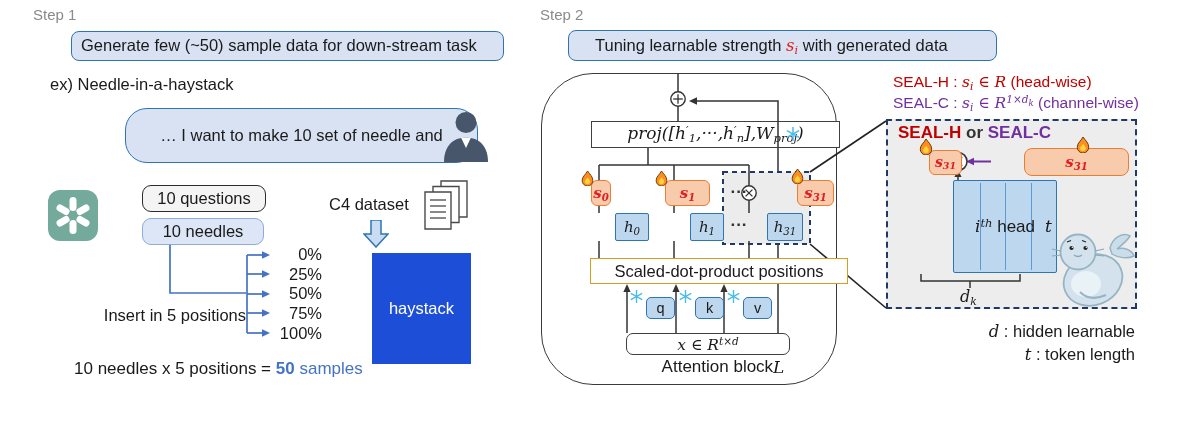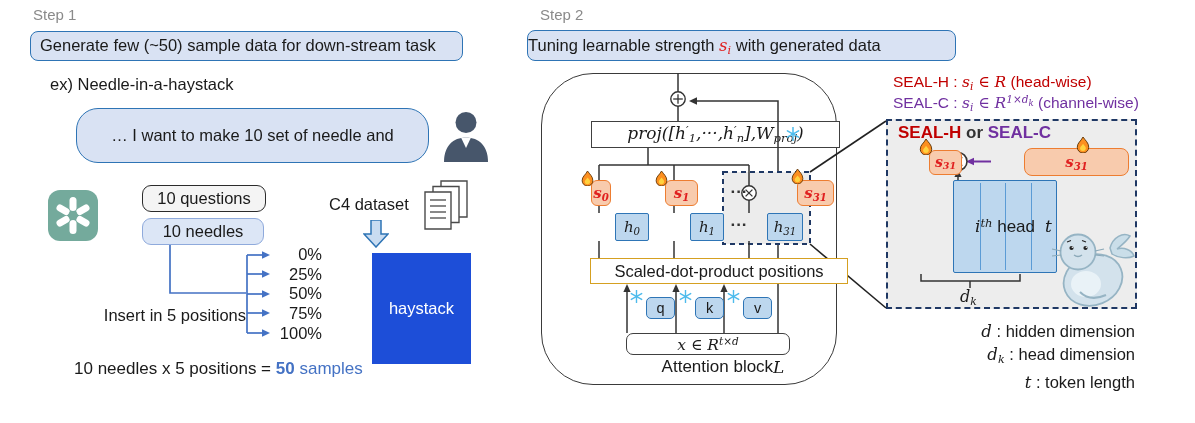--- a/index.html
+++ b/index.html
@@ -1,20 +1,20 @@
 <!DOCTYPE html>
 <html><head>
 <meta charset="utf-8">
 <style>
   html,body{margin:0;padding:0;background:#fff;}
   #canvas{position:relative;width:1195px;height:423px;background:#fff;overflow:hidden;
           font-family:"Liberation Sans",sans-serif;color:#1a1a1a;}
   .abs{position:absolute;box-sizing:border-box;}
   .steplabel{font-size:15px;color:#8a8a8a;}
-  .bluebox{background:#D9E2F3;border:1.5px solid #2E74B5;border-radius:8px;}
+  .bluebox{background:#D9E2F3;border:1.5px solid #2E74B5;border-radius:8px;margin-left:41px;}
   .smallblue{background:#BDD7EE;border:1.5px solid #2E75B6;border-radius:2px;}
   .orangebox{background:#F8CBAD;border:1.5px solid #ED7D31;border-radius:6px;}
   .center{display:flex;align-items:center;justify-content:center;margin-left:33px;}
   .math{font-family:"DejaVu Serif",serif;font-style:italic;}
   .mk-n{}
   .mk-d{font-size:68%;vertical-align:-0.25em;}
   .mk-u{font-size:68%;vertical-align:0.45em;}
   .mk-ud{font-size:55%;vertical-align:0.28em;}
   .t16{font-size:16.5px;}
   .sred{color:#E02020;font-weight:bold;}
@@ -113,21 +113,21 @@
       <line x1="970" y1="281" x2="970" y2="288"></line>
     </g>
   </svg>
 
   <div class="abs steplabel" style="left:33px;top:6px;">Step 1</div>
 
   <div class="abs bluebox t16" style="left:30px;top:31px;width:433px;height:30px;line-height:27px;padding-left:9px;">Generate few (~50) sample data for down-stream task</div>
 
   <div class="abs t16" style="left:50px;top:75px;">ex) Needle-in-a-haystack</div>
 
-  <div class="abs bluebox" style="left:76px;top:108px;width:353px;height:55px;border-radius:22px;display:flex;flex-direction:column;align-items:center;justify-content:center;line-height:1.5;">
+  <div class="abs bluebox" style="left:84px;top:108px;width:353px;height:55px;border-radius:22px;display:flex;flex-direction:column;align-items:center;justify-content:center;line-height:1.5;">
     <div class="t16">… I want to make 10 set of needle and</div>
   </div>
 
   <svg class="abs" style="left:441px;top:110px;" width="50" height="53" viewBox="0 0 50 53">
     <circle cx="25" cy="12.5" r="10.5" fill="#47566B"></circle>
     <path d="M3,52 C3,36 12,27.5 25,27.5 C38,27.5 47,36 47,52 Z" fill="#47566B"></path>
     <polygon points="25,38 20,27.5 30,27.5" fill="#fff"></polygon>
   </svg>
 
   <svg class="abs" style="left:48px;top:190px;" width="50" height="51" viewBox="0 0 50 51">
@@ -178,42 +178,42 @@
   <svg class="abs" style="left:363px;top:220px;" width="26" height="28" viewBox="0 0 26 28">
     <polygon points="8,0 18,0 18,14 25,14 13,27 1,14 8,14" fill="#C9DCF1" stroke="#2E74B5" stroke-width="1.5"></polygon>
   </svg>
 
   <div class="abs" style="left:74px;top:359px;font-size:17px;">
     <span>10 needles x 5 positions = </span><span style="color:#4472C4;font-weight:bold;">50</span><span style="color:#4472C4;"> samples</span>
   </div>
 
   <div class="abs steplabel" style="left:540px;top:6px;">Step 2</div>
 
-  <div class="abs bluebox" style="left:527px;top:30px;width:429px;height:31px;line-height:28px;padding-left:0;font-size:16.5px;">
+  <div class="abs bluebox" style="left:527px;top:30px;width:429px;height:31px;line-height:28px;padding-left:26px;font-size:16.5px;">
     <span>Tuning learnable strength </span><span class="math sred" style="font-weight:normal;"><span class="mk-n">s</span><span class="mk-d">i</span></span><span> with generated data</span>
   </div>
 
   <div class="abs z1" style="left:541px;top:73px;width:296px;height:312px;border:1.6px solid #3a3a3a;border-radius:52px;"></div>
 
   <div class="abs center z2" style="left:558px;top:121px;width:249px;height:27px;background:#fff;border:1.5px solid #404040;">
     <span class="math" style="font-size:17px;"><span class="mk-n">proj([</span><span class="mk-n">h</span><span class="mk-u">′</span><span class="mk-d">1</span><span class="mk-n">,···,</span><span class="mk-n">h</span><span class="mk-u">′</span><span class="mk-d">n</span><span class="mk-n">],</span><span class="mk-n">W</span><span class="mk-d">proj</span><span class="mk-n">)</span></span>
   </div>
   <svg class="abs z6" style="left:786px;top:127px;" width="14" height="14" viewBox="0 0 14 14">
     <g stroke="#4DBBEC" stroke-width="1.5" stroke-linecap="round">
       <line x1="7" y1="0.5" x2="7" y2="13.5"></line>
       <line x1="1.4" y1="3.8" x2="12.6" y2="10.2"></line>
       <line x1="1.4" y1="10.2" x2="12.6" y2="3.8"></line>
     </g>
       <circle cx="7" cy="7" r="1.2" fill="#4DBBEC"></circle>
   </svg>
 
   <div class="abs center orangebox z5" style="left:558px;top:180px;width:20px;height:26px;">
     <span class="math sred" style="font-size:15px;"><span class="mk-n">s</span><span class="mk-d">0</span></span>
   </div>
-  <div class="abs center orangebox z5" style="left:632px;top:180px;width:33px;height:26px;">
+  <div class="abs center orangebox z5" style="left:632px;top:180px;width:45px;height:26px;">
     <span class="math sred" style="font-size:15px;"><span class="mk-n">s</span><span class="mk-d">1</span></span>
   </div>
   <div class="abs center z5" style="left:693px;top:182px;width:26px;font-size:17px;font-weight:bold;color:#333;">···</div>
   <div class="abs center orangebox z5" style="left:764px;top:180px;width:37px;height:26px;">
     <span class="math sred" style="font-size:15px;"><span class="mk-n">s</span><span class="mk-d">31</span></span>
   </div>
 
   <svg class="abs z6" style="left:581px;top:171px;" width="13" height="15" viewBox="0 0 12 14">
     <path d="M6,0 C8,3 11,5 11,9 A5,5 0 0 1 1,9 C1,5 4,4 6,0 Z" fill="#FC8F20" stroke="#5a3000" stroke-width="0.8"></path>
     <path d="M6,6 C7.5,8 8.5,8.5 8.5,10.2 A2.6,2.6 0 0 1 3.4,10.2 C3.4,8.5 5,8 6,6 Z" fill="#FFD23E"></path>
@@ -335,23 +335,20 @@
           <line x1="13" y1="29" x2="4" y2="30"></line>
         <line x1="47" y1="25" x2="56" y2="23"></line>
           <line x1="47" y1="29" x2="56" y2="30"></line>
       </g>
       <path d="M32,66 Q42,76 58,69" stroke="#96B4C4" stroke-width="2" fill="none"></path>
     </g>
   </svg>
 
   <div class="abs z5" style="left:920px;top:320px;width:215px;text-align:right;font-size:16.5px;line-height:22px;">
     <div>
-      <span class="math"><span class="mk-n">d</span></span><span> : hidden dimension</span>
-    </div>
-    <div>
-      <span class="math"><span class="mk-n">d</span><span class="mk-d">k</span></span><span> : head dimension</span>
+      <span class="math"><span class="mk-n">d</span></span><span> : hidden learnable</span>
     </div>
     <div>
       <span class="math"><span class="mk-n">t</span></span><span> : token length</span>
     </div>
   </div>
 
 </div>
 
 </body></html>

